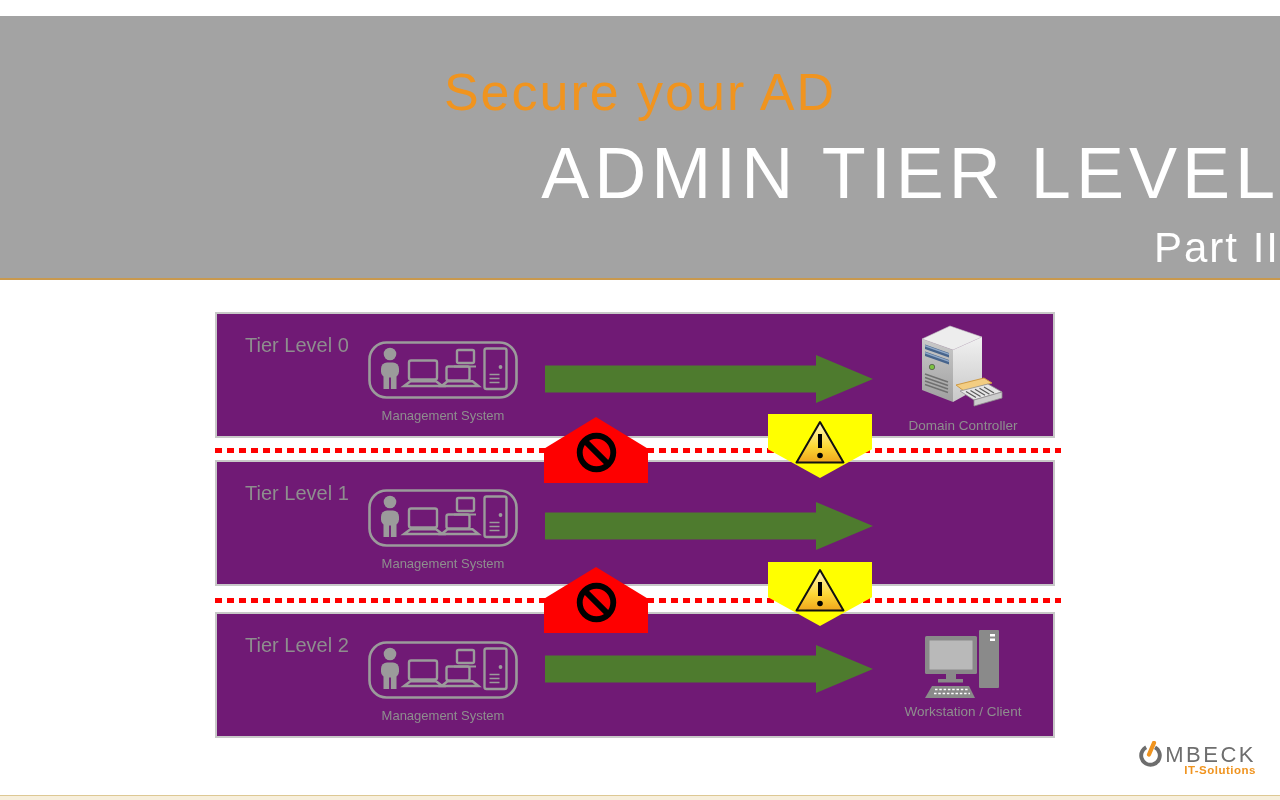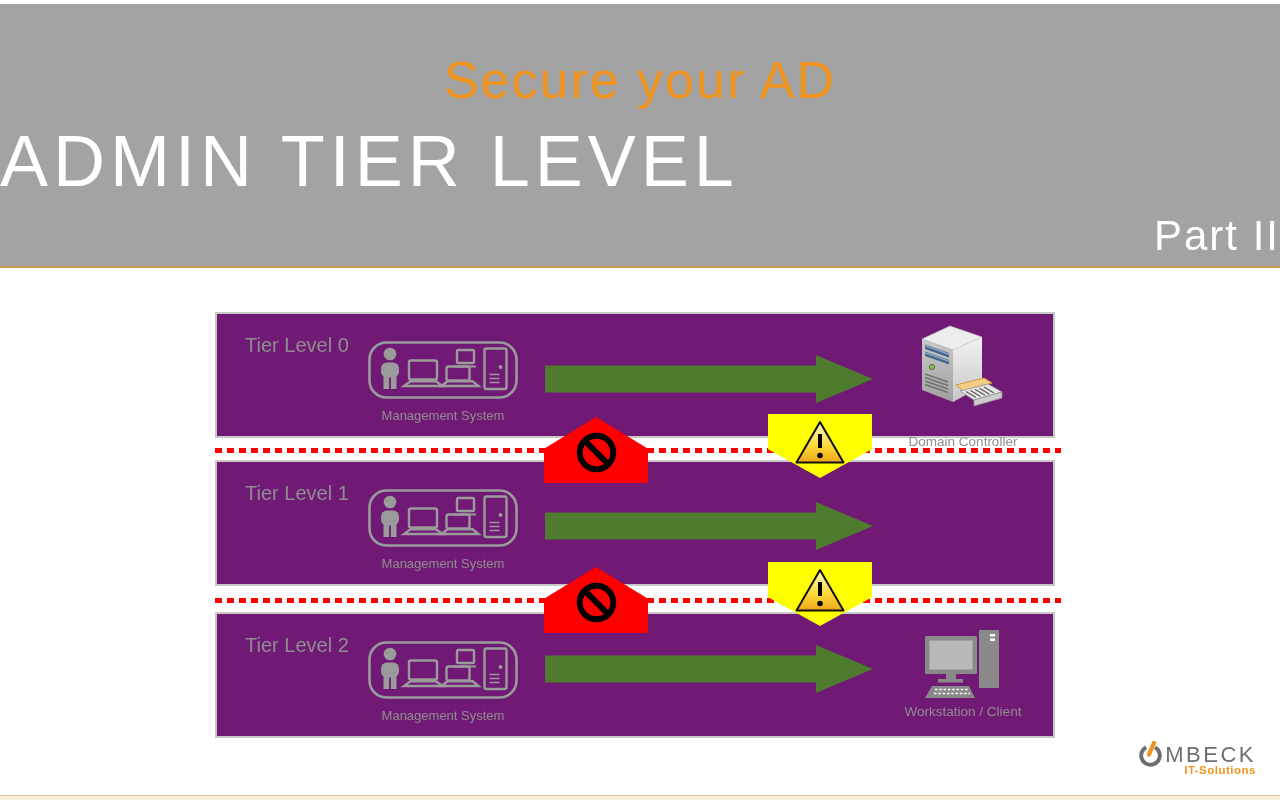--- a/index.html
+++ b/index.html
@@ -4,29 +4,29 @@
 <style>
   * { margin:0; padding:0; box-sizing:border-box; }
   html,body { width:1280px; height:800px; }
   body {
     position:relative; overflow:hidden; background:#ffffff;
     font-family:"Liberation Sans", sans-serif;
   }
 
   
   .banner {
-    position:absolute; top:4px; left:0; width:1280px; height:264px;
+    position:absolute; top:16px; left:0; width:1280px; height:264px;
     background:#a3a3a3; border-bottom:2px solid #c9994e;padding-left:46px;
   }
   .banner-subtitle {
     position:absolute; top:46px; left:0; width:100%; text-align:center;
     font-size:52px; color:#f0941f; letter-spacing:2px; font-weight:400;
   }
   .banner-title {
-    position:absolute; top:116px; left:0; width:100%; text-align:left;
+    position:absolute; top:116px; left:0; width:100%; text-align:right;
     font-size:72px; color:#ffffff; letter-spacing:5px; font-weight:400;
   }
   .banner-part {
     position:absolute; top:208px; left:0; width:100%; text-align:right;
     font-size:42px; color:#ffffff; letter-spacing:2px; font-weight:400;
   }
 
   
   .tier {
     position:absolute; left:215px; width:840px; height:126px;
@@ -47,21 +47,21 @@
 
   .arrow { position:absolute; left:328px; line-height:0; }
   #tier0 .arrow { top:41px; }
   #tier1 .arrow { top:40px; }
   #tier2 .arrow { top:31px; }
 
   .target-group {
     position:absolute; left:658px; width:176px;
     display:flex; flex-direction:column; align-items:center;
   }
-  #tier0 .target-group { top:8px;gap:16px; }
+  #tier0 .target-group { top:8px; }
   #tier1 .target-group { top:7px; }
   #tier2 .target-group { top:16px; }
   .target-label { margin-top:4px; font-size:13.5px; color:#8e8e8e; white-space:nowrap; }
 
   
   .boundary {
     position:absolute; left:215px; width:846px; height:5px; z-index:2;
     background:repeating-linear-gradient(90deg, #ff0000 0 7px, transparent 7px 12px);
   }
   #boundary1 { top:448px; }

